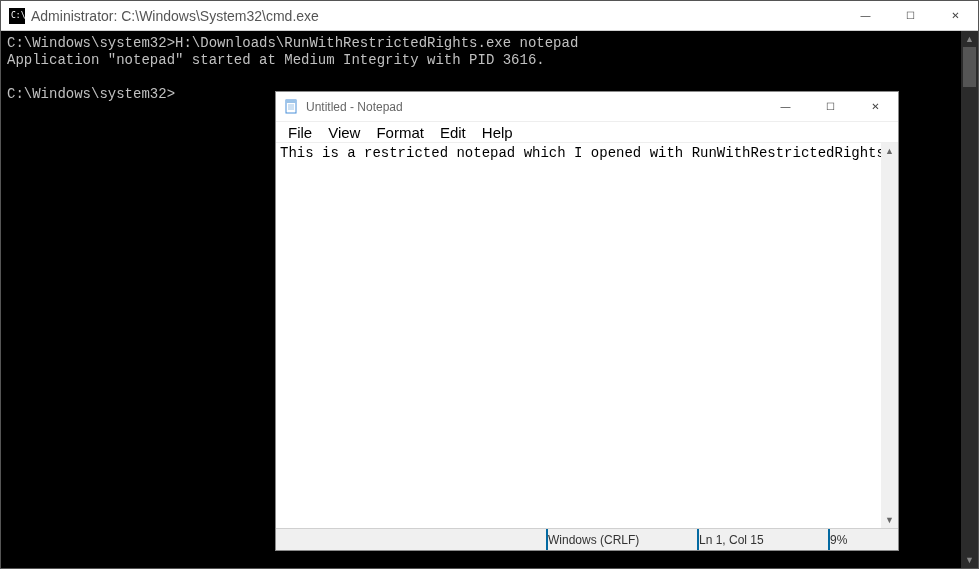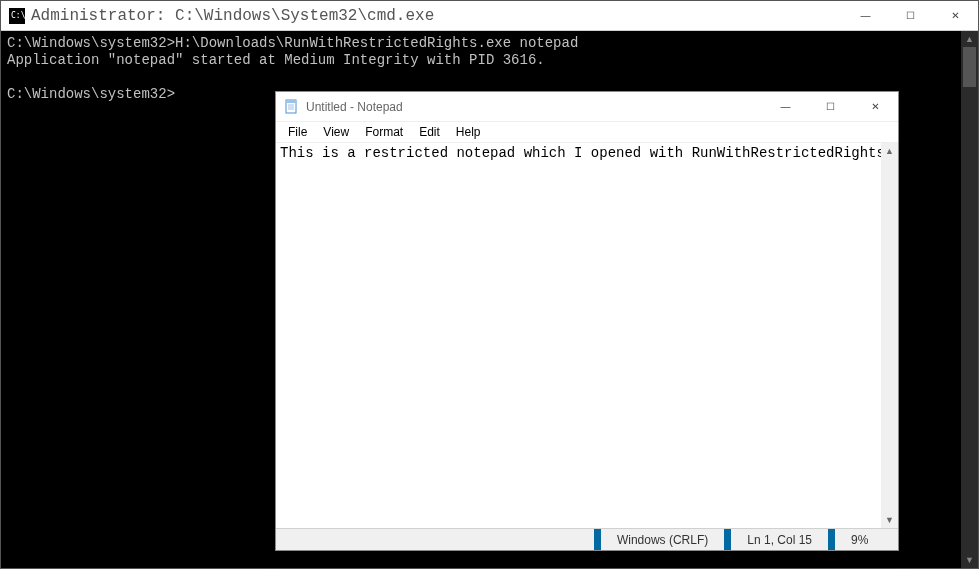--- a/index.html
+++ b/index.html
@@ -34,23 +34,22 @@
     background: #000;
     color: #fff;
     font-size: 8px;
     line-height: 16px;
     text-align: left;
     padding-left: 2px;
     font-family: Consolas, monospace;
   }
   .cmd-title {
     flex: 1;
-    font-size: 16px;
+    font-size: 14px;
     color: #555;
-    font-family: Liberation Mono, monospace;
   }
   .win-controls {
     display: flex;
     height: 100%;
   }
   .win-btn {
     width: 45px;
     display: flex;
     align-items: center;
     justify-content: center;
@@ -132,21 +131,21 @@
     color: #444;
     font-size: 10px;
   }
   .np-menubar {
     height: 20px;
     background: #fff;
     display: flex;
     align-items: center;
     padding: 0 4px;
     gap: 0;
-    font-size: 12px;
+    font-size: 15px;
     color: #000;
   }
   .np-menu-item {
     padding: 2px 8px;
   }
   .np-textarea {
     flex: 1;
     position: relative;
     background: #fff;
     border-top: 1px solid #eee;
@@ -180,25 +179,26 @@
     height: 22px;
     background: #f0f0f0;
     border-top: 1px solid #d0d0d0;
     display: flex;
     align-items: center;
     font-size: 12px;
     color: #333;
   }
   .np-status-spacer { flex: 1; }
   .np-status-cell {
-    padding: 0 16px;
-    border-left: 7px solid #0369a1;
+    padding: 0 0;
+    border-left: 2px solid #0369a1;
     height: 100%;
     display: flex; align-items: center;
     min-width: 80px;
+    margin-left: 41px;
   }
   .np-status-cell.eol { min-width: 110px; }
   .np-status-cell.pos { min-width: 90px; }
   .np-status-cell.zoom { min-width: 70px; }
 </style>
 </head>
 <body>
 
 <div class="cmd-window">
   <div class="cmd-titlebar">

